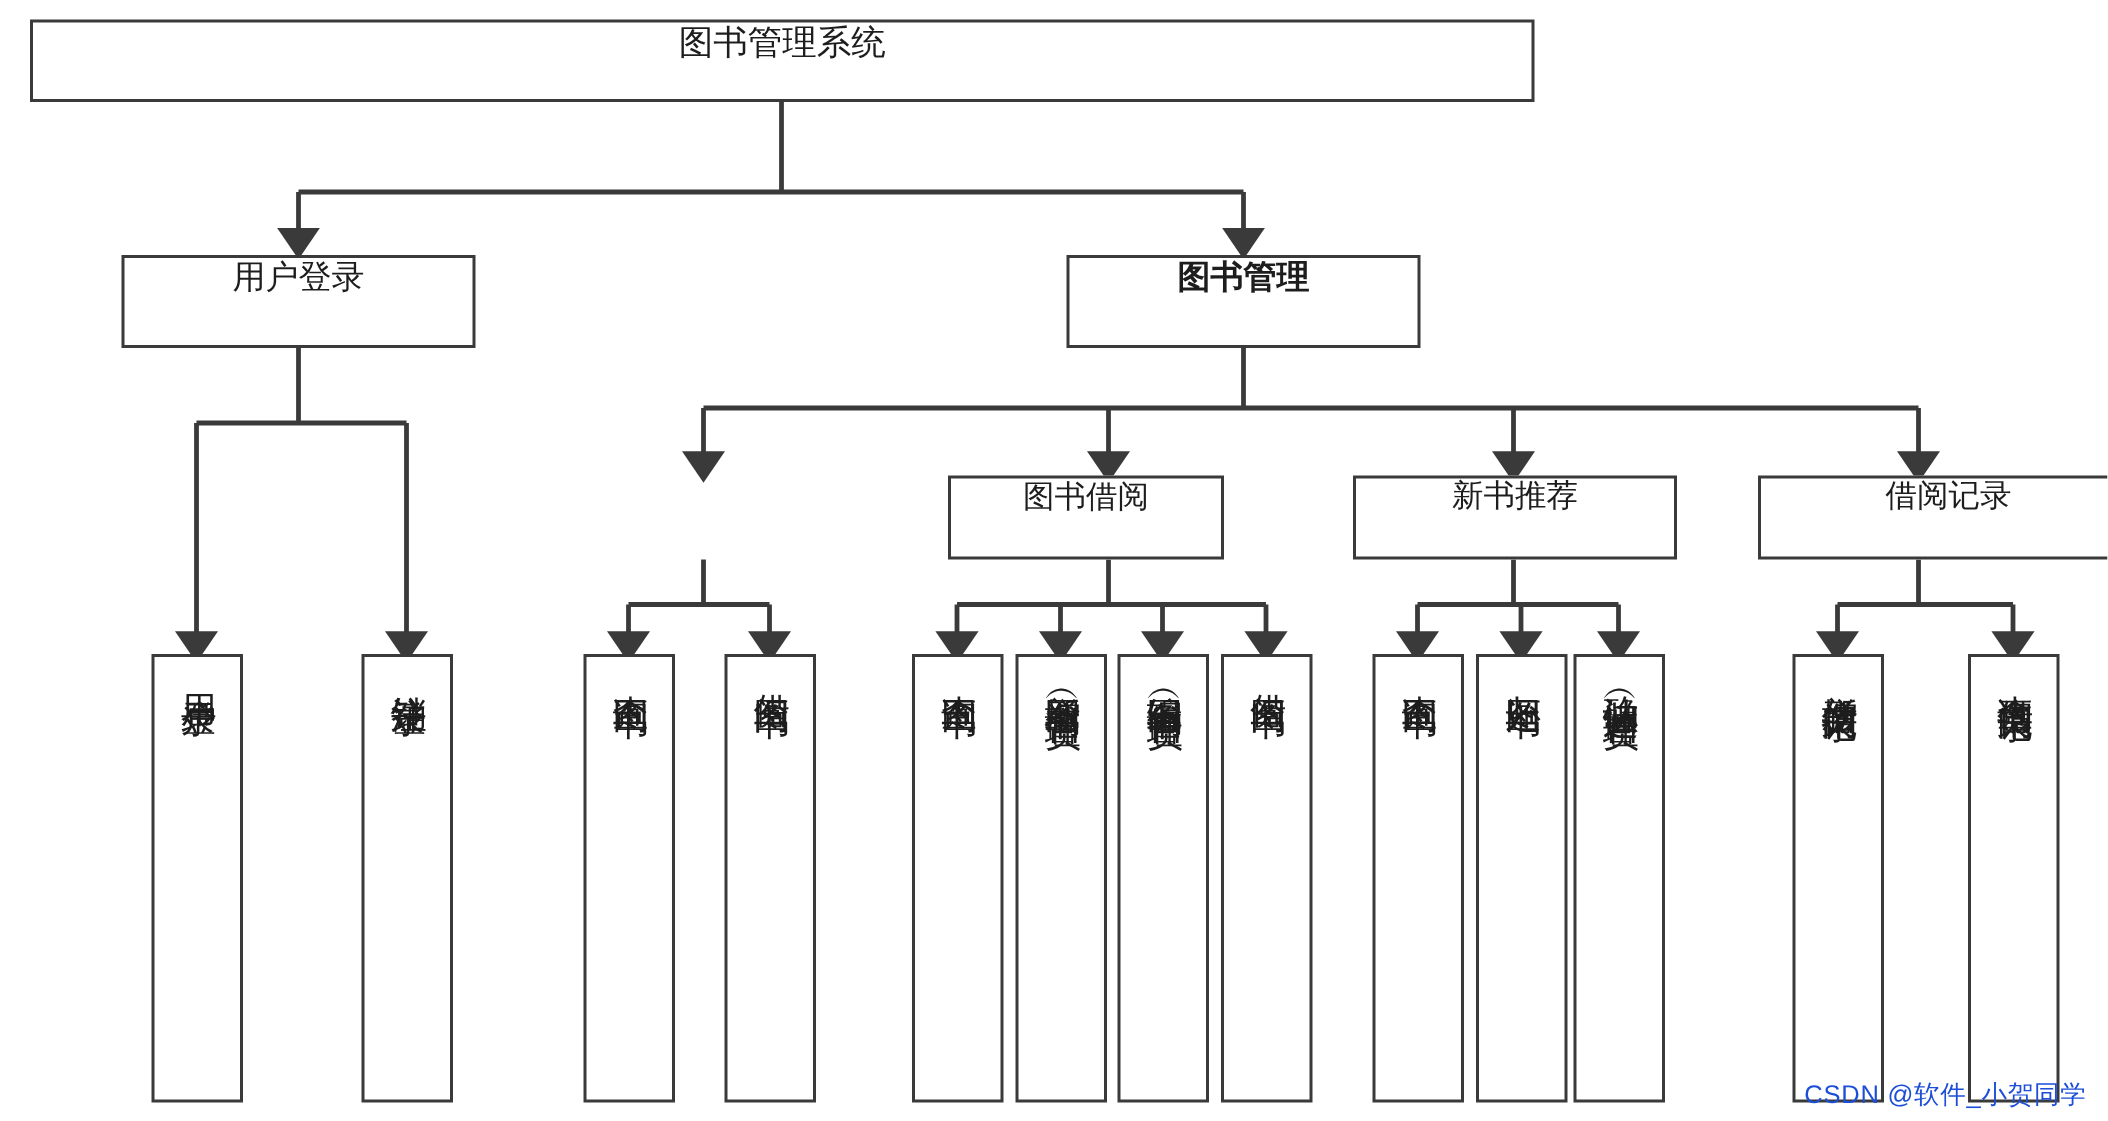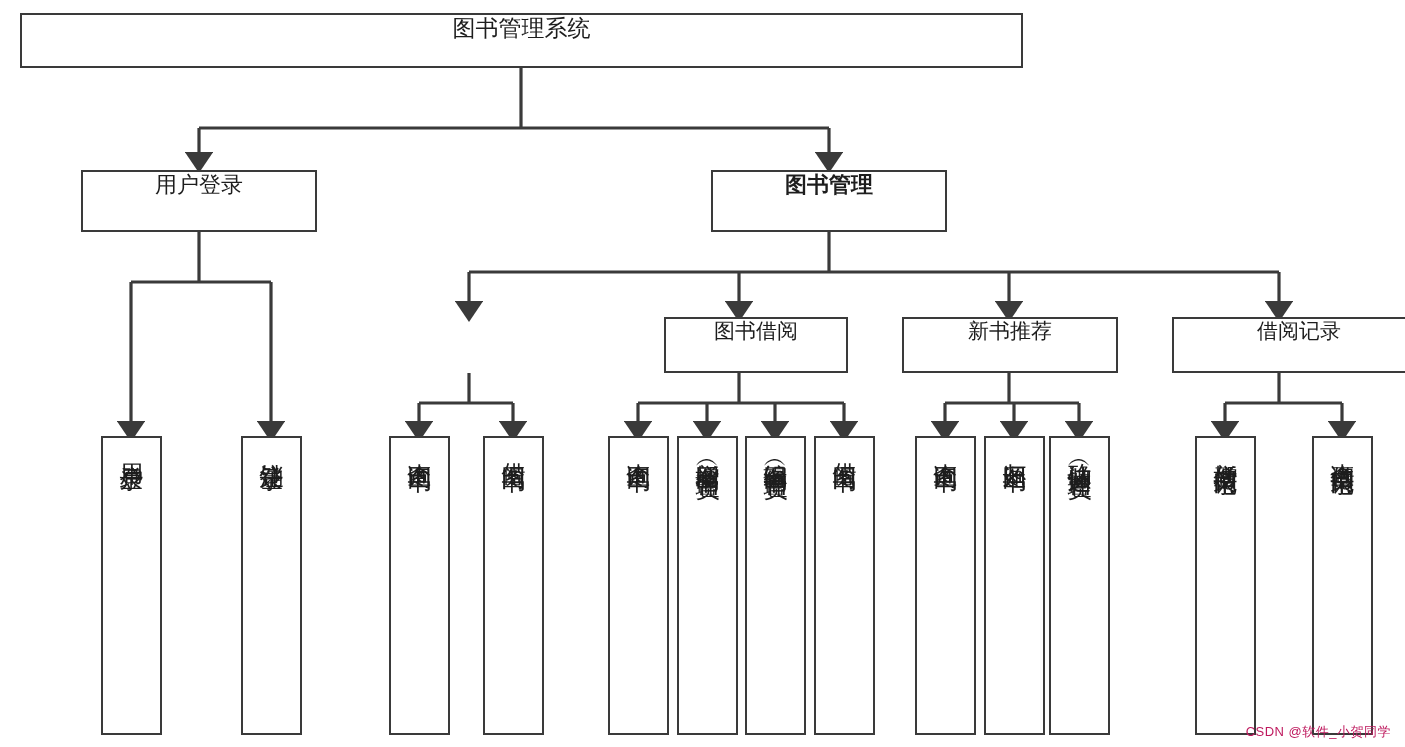--- a/index.html
+++ b/index.html
@@ -53,22 +53,22 @@
     text-orientation: upright;
     font-size: 24px;
     letter-spacing: 2px;
     line-height: 1;
     white-space: pre;
   }
   .watermark {
     position: absolute;
     right: 14px;
     bottom: 6px;
-    color: #be185d;
-    font-size: 13px;
+    color: #1d4ed8;
+    font-size: 17px;
     letter-spacing: 0.5px;
     pointer-events: none;
     user-select: none;
   }
 </style>
 </head>
 <body>
 
 <div id="diagram-canvas">
 
@@ -131,21 +131,21 @@
 
   <div class="node-box node-l2" style="left:81px; top:170px; width:236px; height:62px;">
     <span class="node-label">用户登录</span>
   </div>
 
   <div class="node-box node-l2" style="left:711px; top:170px; width:236px; height:62px;font-weight:bold;">
     <span class="node-label">图书管理</span>
   </div>
 
 
-  <div class="node-box node-l3" style="left:664px; top:317px; width:184px; height:56px;font-family:Liberation Serif, serif;">
+  <div class="node-box node-l3" style="left:632px; top:317px; width:184px; height:56px;font-family:Liberation Serif, serif;">
     <span class="node-label">图书借阅</span>
   </div>
 
   <div class="node-box node-l3" style="left:902px; top:317px; width:216px; height:56px;">
     <span class="node-label">新书推荐</span>
   </div>
 
   <div class="node-box node-l3" style="left:1172px; top:317px; width:254px; height:56px;">
     <span class="node-label">借阅记录</span>
   </div>

